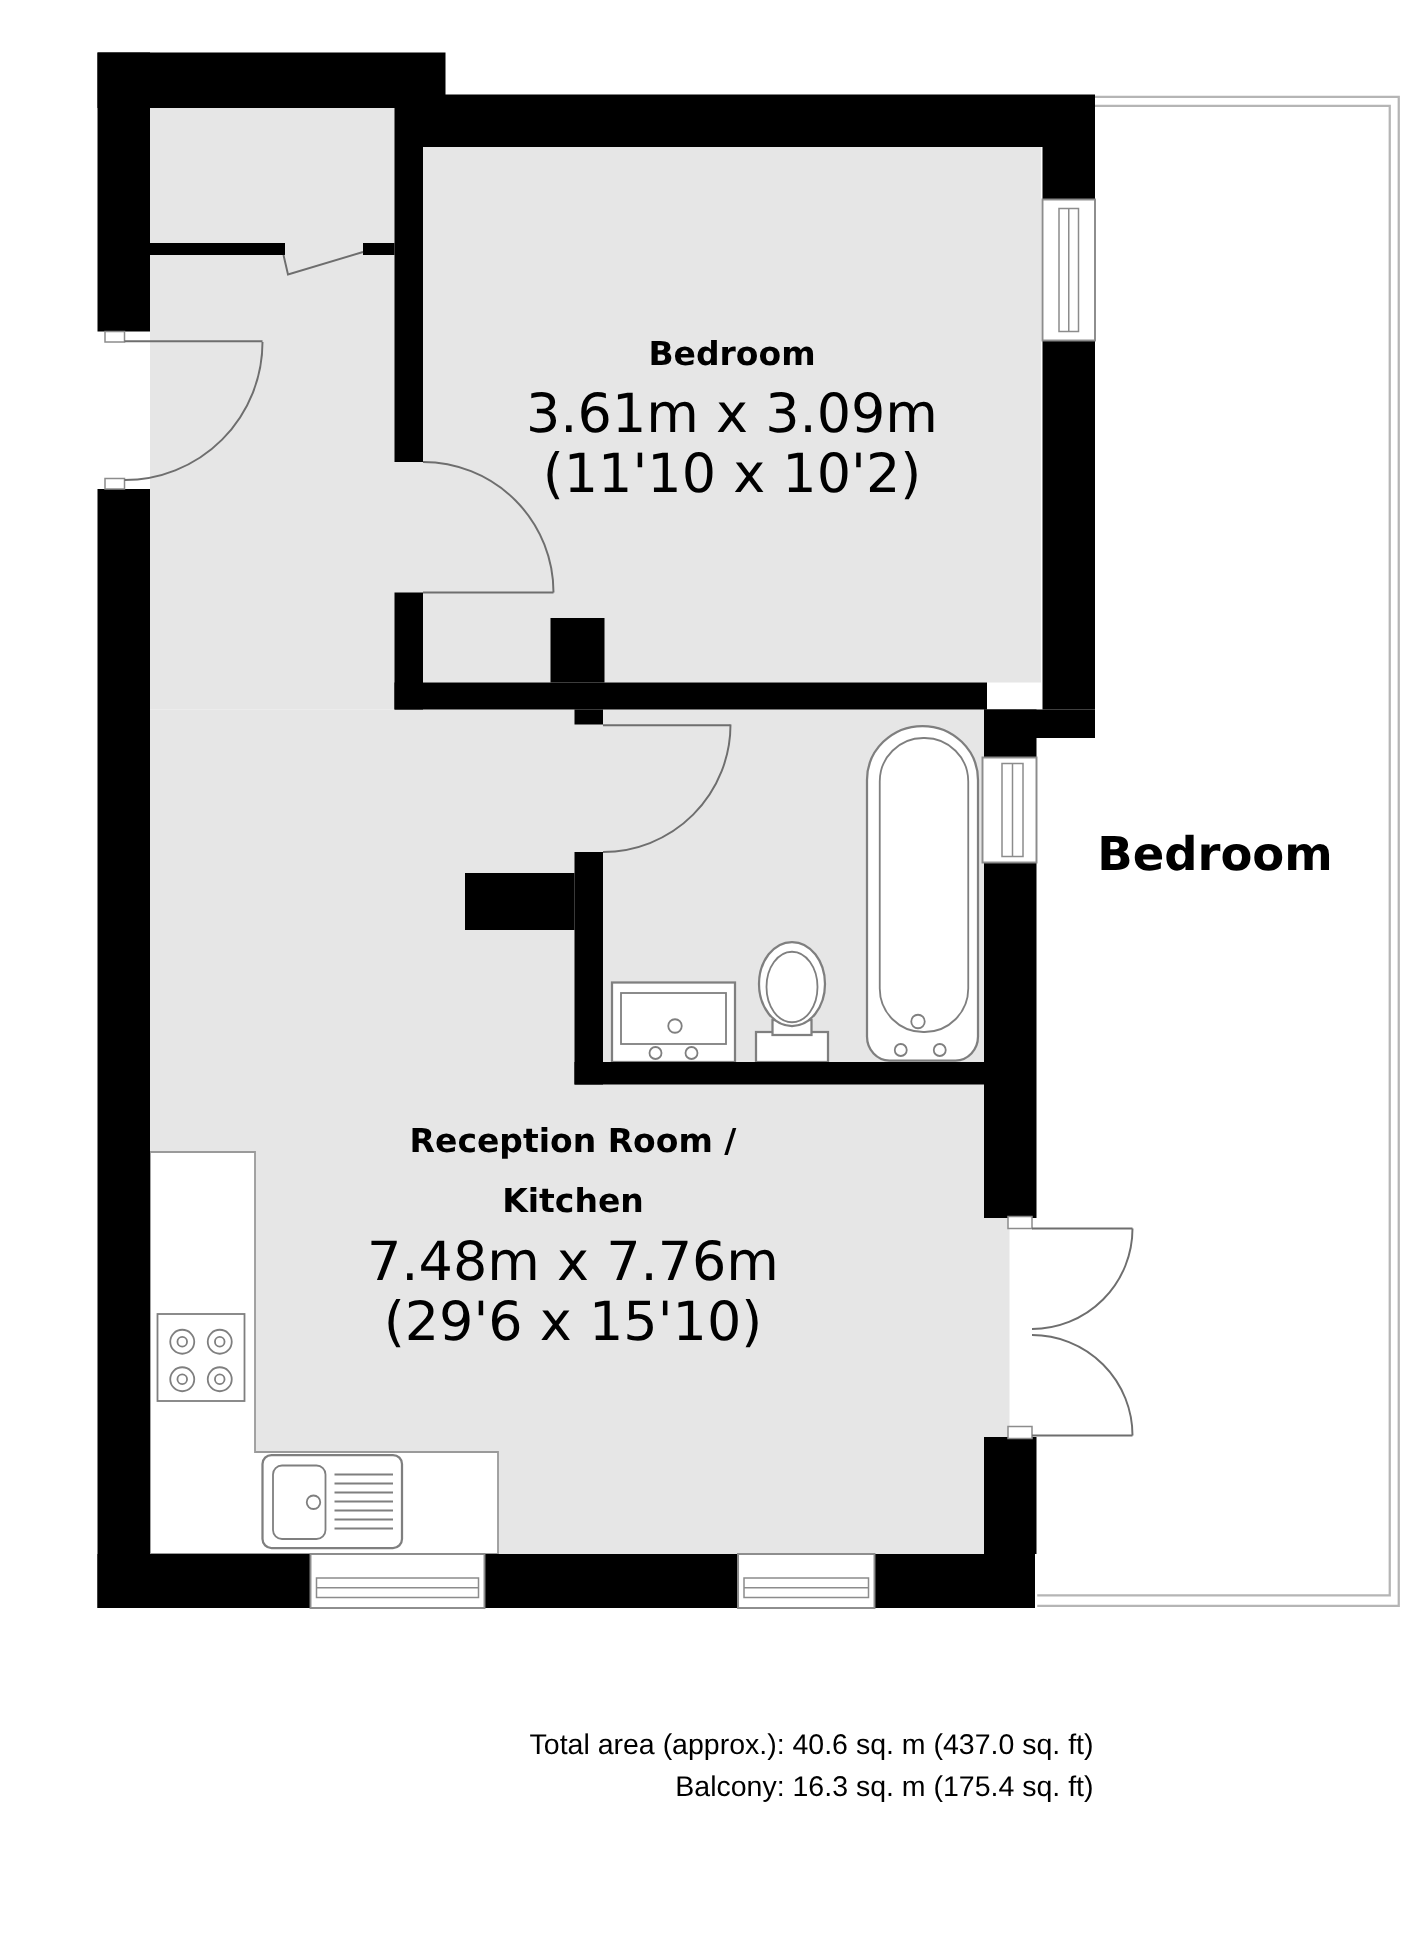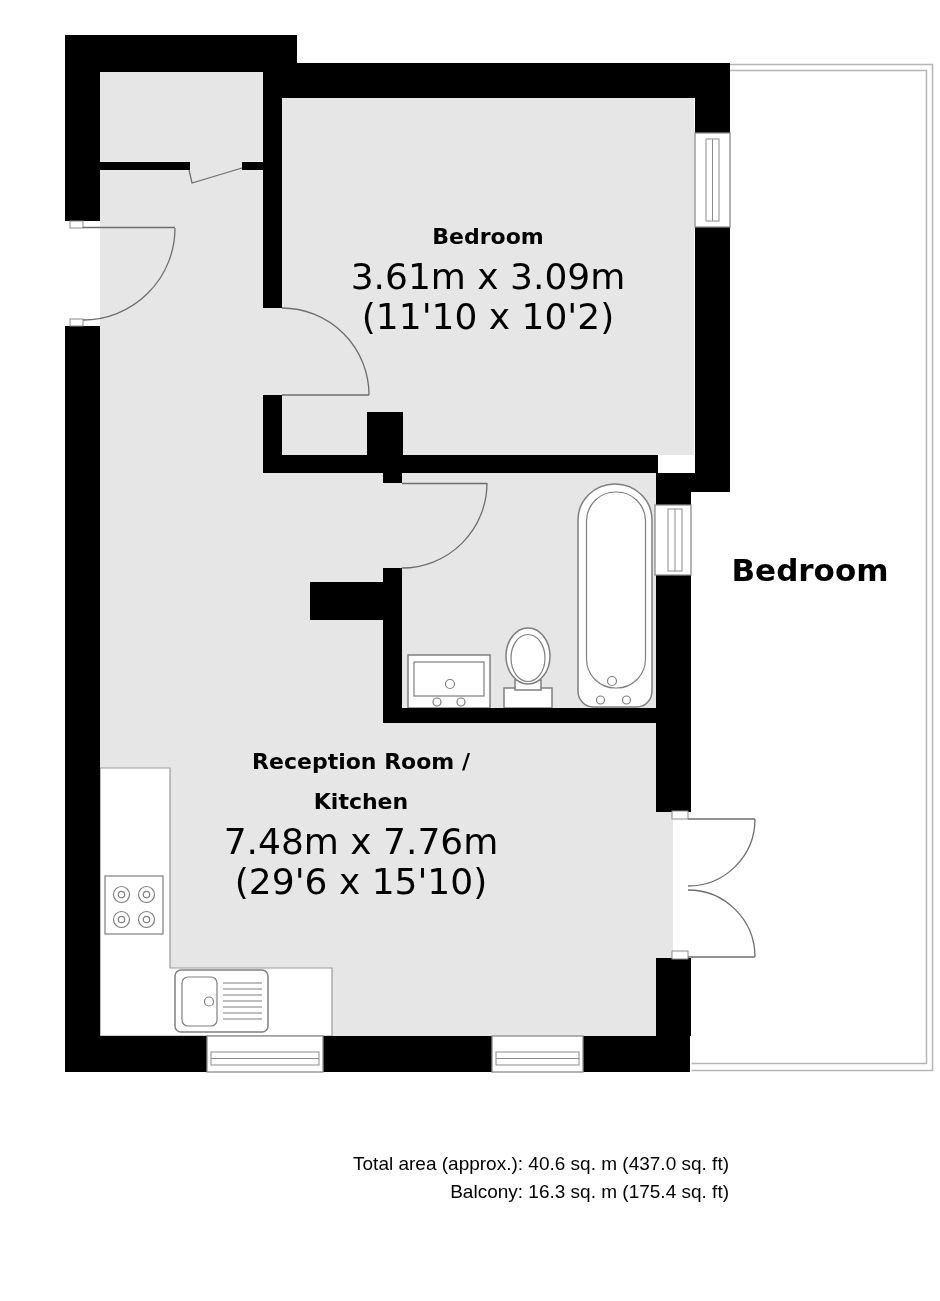--- a/index.html
+++ b/index.html
@@ -19,21 +19,21 @@
   .balc{fill:none;stroke:var(--balcony-outline);stroke-width:1.5;}
   .balcfill{fill:#ffffff;stroke:var(--balcony-outline);stroke-width:1.5;}
   .door{fill:none;stroke:var(--door-line);stroke-width:1.3;}
   .notch{fill:#ffffff;stroke:#8c8c8c;stroke-width:1;}
   .label{position:absolute;text-align:center;color:var(--text);
          font-family:"DejaVu Sans",sans-serif;line-height:40px;white-space:nowrap;}
   .room-name{font-weight:bold;font-size:22px;}
   .room-dims{font-size:36px;}
   .balcony-name{font-weight:bold;font-size:31px;}
   #bedroom-label{left:238px;top:217px;width:500px;}
-  #reception-label{left:111px;top:742px;width:500px;}
+  #reception-label{left:132px;top:742px;width:500px;}
   #balcony-label{left:710px;top:550px;width:200px;}
   #footer{position:absolute;left:129px;top:1150px;width:600px;text-align:right;
           font-family:"Liberation Sans",sans-serif;font-size:19px;line-height:28px;
           color:var(--text);}
 </style>
 </head>
 <body>
 
 <div id="plan">
 

